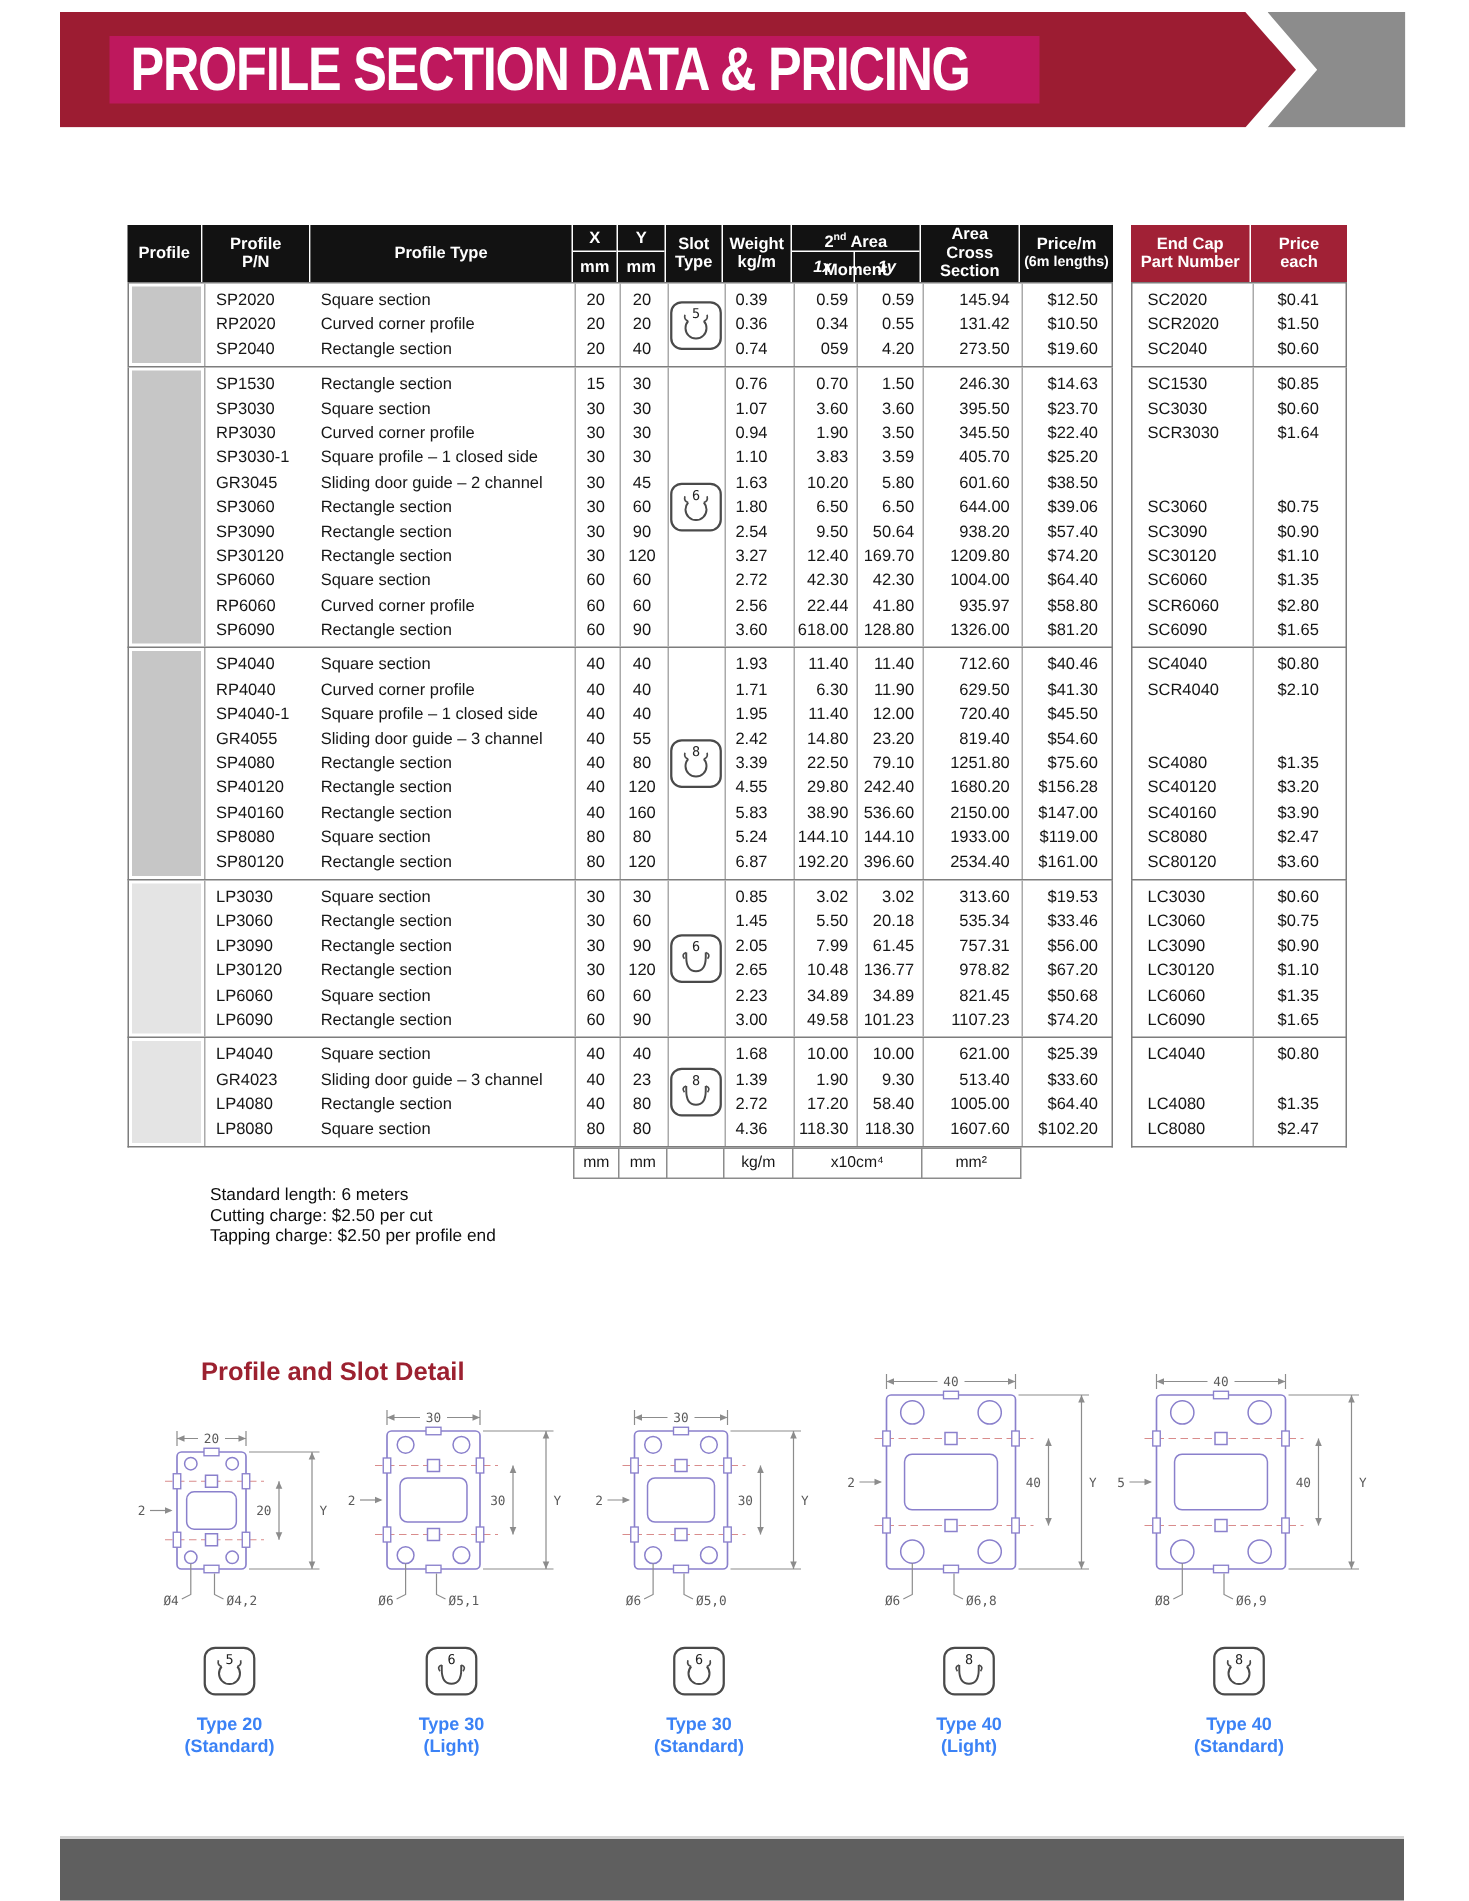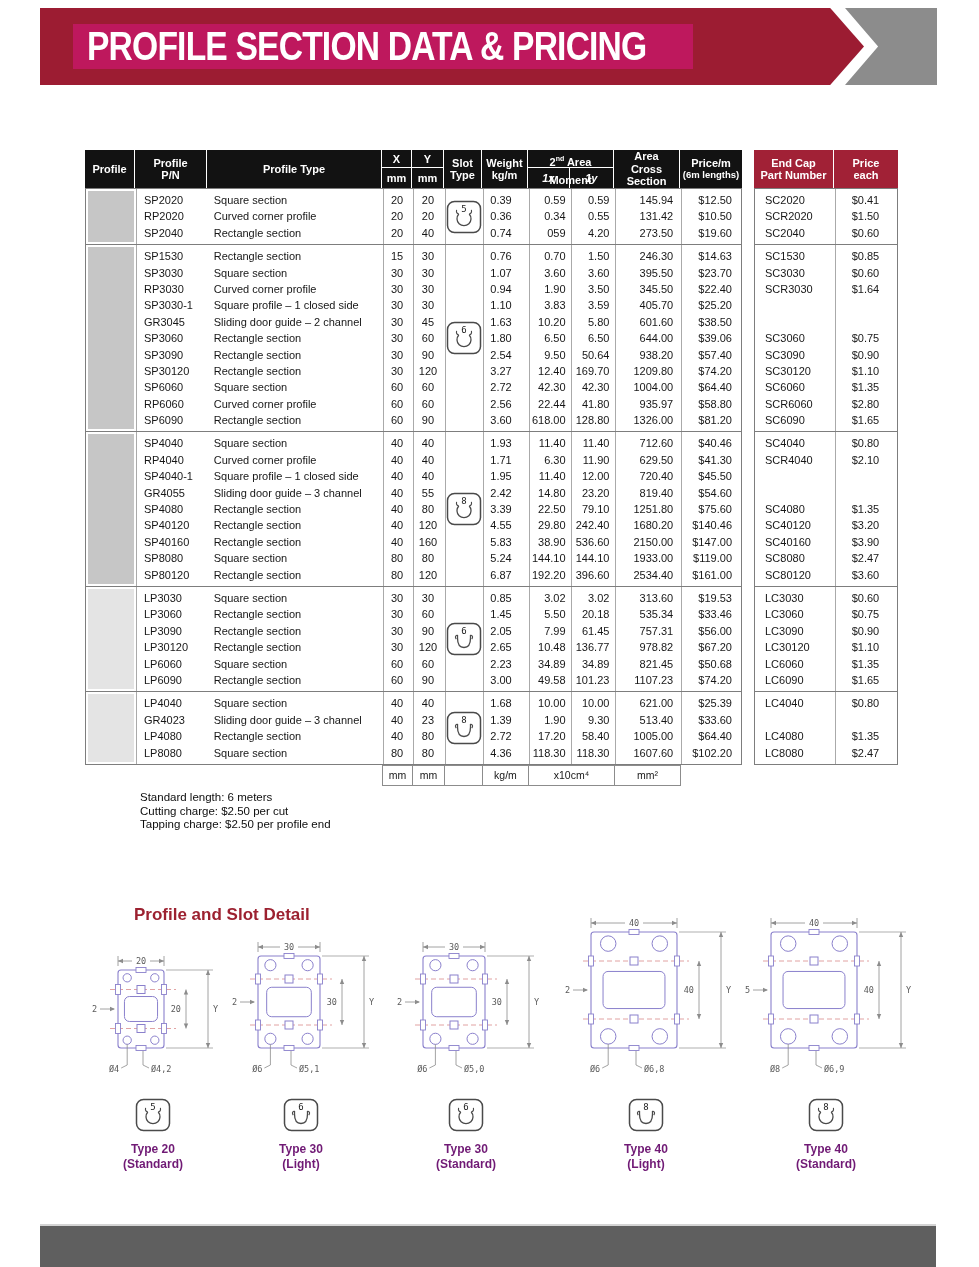--- a/index.html
+++ b/index.html
@@ -74,21 +74,21 @@
   .u-moment{width:87px;} .u-area{width:67px;}
 
   .notes{margin:5px 0 0 55px;font-size:11.5px;line-height:13.8px;color:#0d0d0d;}
   .notes div{white-space:nowrap;}
 
   
   .detail{position:absolute;left:101px;top:903px;width:880px;height:285px;}
   .detail-heading{position:absolute;left:33px;top:2px;font-size:17px;font-weight:bold;color:#9c2130;}
   .dcol{position:absolute;top:28px;height:240px;display:flex;flex-direction:column;
         align-items:center;justify-content:flex-end;transform:translateX(-50%);}
-  .dcol .dlabel{font-size:12px;font-weight:bold;color:#701a75;text-align:center;line-height:14.5px;margin-top:6px;}
+  .dcol .dlabel{font-size:12px;font-weight:bold;color:#3b82f6;text-align:center;line-height:14.5px;margin-top:6px;}
   .dcol .icon-wrap{margin-top:10px;}
 
   
   .footer-bar{position:absolute;left:40px;top:1224px;width:896px;height:43px;background:#5f5f5f;
               border-top:2px solid #d4d4d4;}
 </style>
 </head>
 <body>
 
 <div class="red-bar"></div>
@@ -518,21 +518,21 @@
           <div class="row">
             <div class="cell c-pn">SP40120</div>
             <div class="cell c-type">Rectangle section</div>
             <div class="cell c-x">40</div>
             <div class="cell c-y">120</div>
             <div class="cell c-slot"></div>
             <div class="cell c-wt">4.55</div>
             <div class="cell c-ix">29.80</div>
             <div class="cell c-iy">242.40</div>
             <div class="cell c-area">1680.20</div>
-            <div class="cell c-price">$140.46</div>
+            <div class="cell c-price">$156.28</div>
           </div>
           <div class="row">
             <div class="cell c-pn">SP40160</div>
             <div class="cell c-type">Rectangle section</div>
             <div class="cell c-x">40</div>
             <div class="cell c-y">160</div>
             <div class="cell c-slot"></div>
             <div class="cell c-wt">5.83</div>
             <div class="cell c-ix">38.90</div>
             <div class="cell c-iy">536.60</div>

